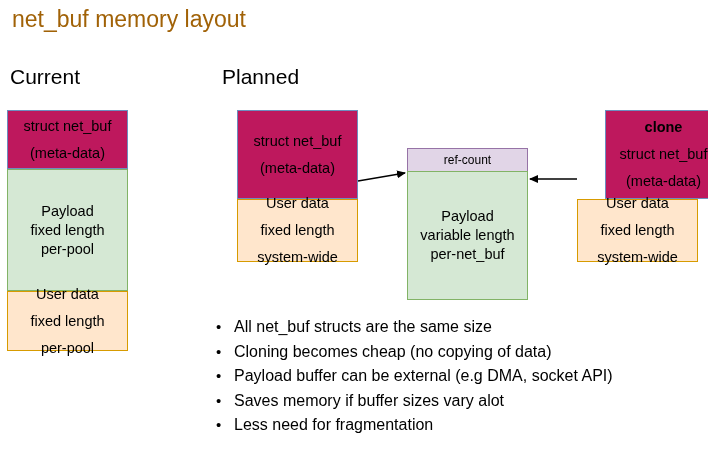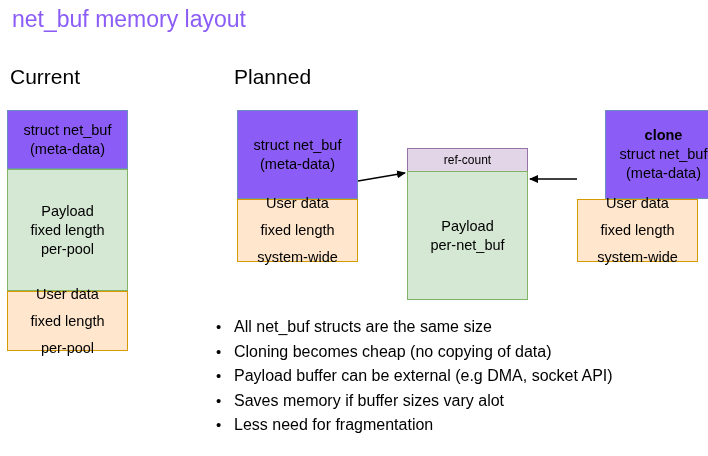--- a/index.html
+++ b/index.html
@@ -16,51 +16,51 @@
     color: #000000;
     -webkit-font-smoothing: antialiased;
   }
 
   #title {
     position: absolute;
     left: 12px;
     top: 5px;
     font-size: 23px;
     line-height: 28px;
-    color: #8b5cf6;
+    color: #a16207;
     white-space: nowrap;
   }
 
   .col-head {
     position: absolute;
     font-size: 21px;
     line-height: 26px;
     white-space: nowrap;
   }
   #head-current { left: 10px; top: 64px; }
-  #head-planned { left: 234px; top: 64px; }
+  #head-planned { left: 222px; top: 64px; }
 
   
   .box {
     position: absolute;
     box-sizing: border-box;
     border-width: 1px;
     border-style: solid;
     display: flex;
     flex-direction: column;
     align-items: center;
     justify-content: center;
     text-align: center;
     font-size: 14.5px;
     line-height: 19px;
   }
   .box .ln { display: block; white-space: nowrap; }
   .box .ln.bold { font-weight: bold; }
 
-  .blue   { background: #8b5cf6; border-color: #6c8ebf; }
+  .blue   { background: #be185d; border-color: #6c8ebf; gap: 8px; }
   .green  { background: #d5e8d4; border-color: #82b366; }
   .orange { background: #ffe6cc; border-color: #d79b00; gap: 8px; }
   .purple { background: #e1d5e7; border-color: #9673a6; }
 
   
   #cur-meta    { left: 7px;  top: 110px; width: 121px; height: 59px; }
   #cur-payload { left: 7px;  top: 169px; width: 121px; height: 122px; }
   #cur-user    { left: 7px;  top: 291px; width: 121px; height: 60px; }
 
   
@@ -139,20 +139,21 @@
   <span class="ln">User data</span>
   <span class="ln">fixed length</span>
   <span class="ln">system-wide</span>
 </div>
 
 <div class="box purple" id="refcount">
   <span class="ln">ref-count</span>
 </div>
 <div class="box green" id="payload">
   <span class="ln">Payload</span>
+  <span class="ln">variable length</span>
   <span class="ln">per-net_buf</span>
 </div>
 
 <div class="box blue" id="clone-meta">
   <span class="ln bold">clone</span>
   <span class="ln">struct net_buf</span>
   <span class="ln">(meta-data)</span>
 </div>
 <div class="box orange" id="clone-user">
   <span class="ln">User data</span>

